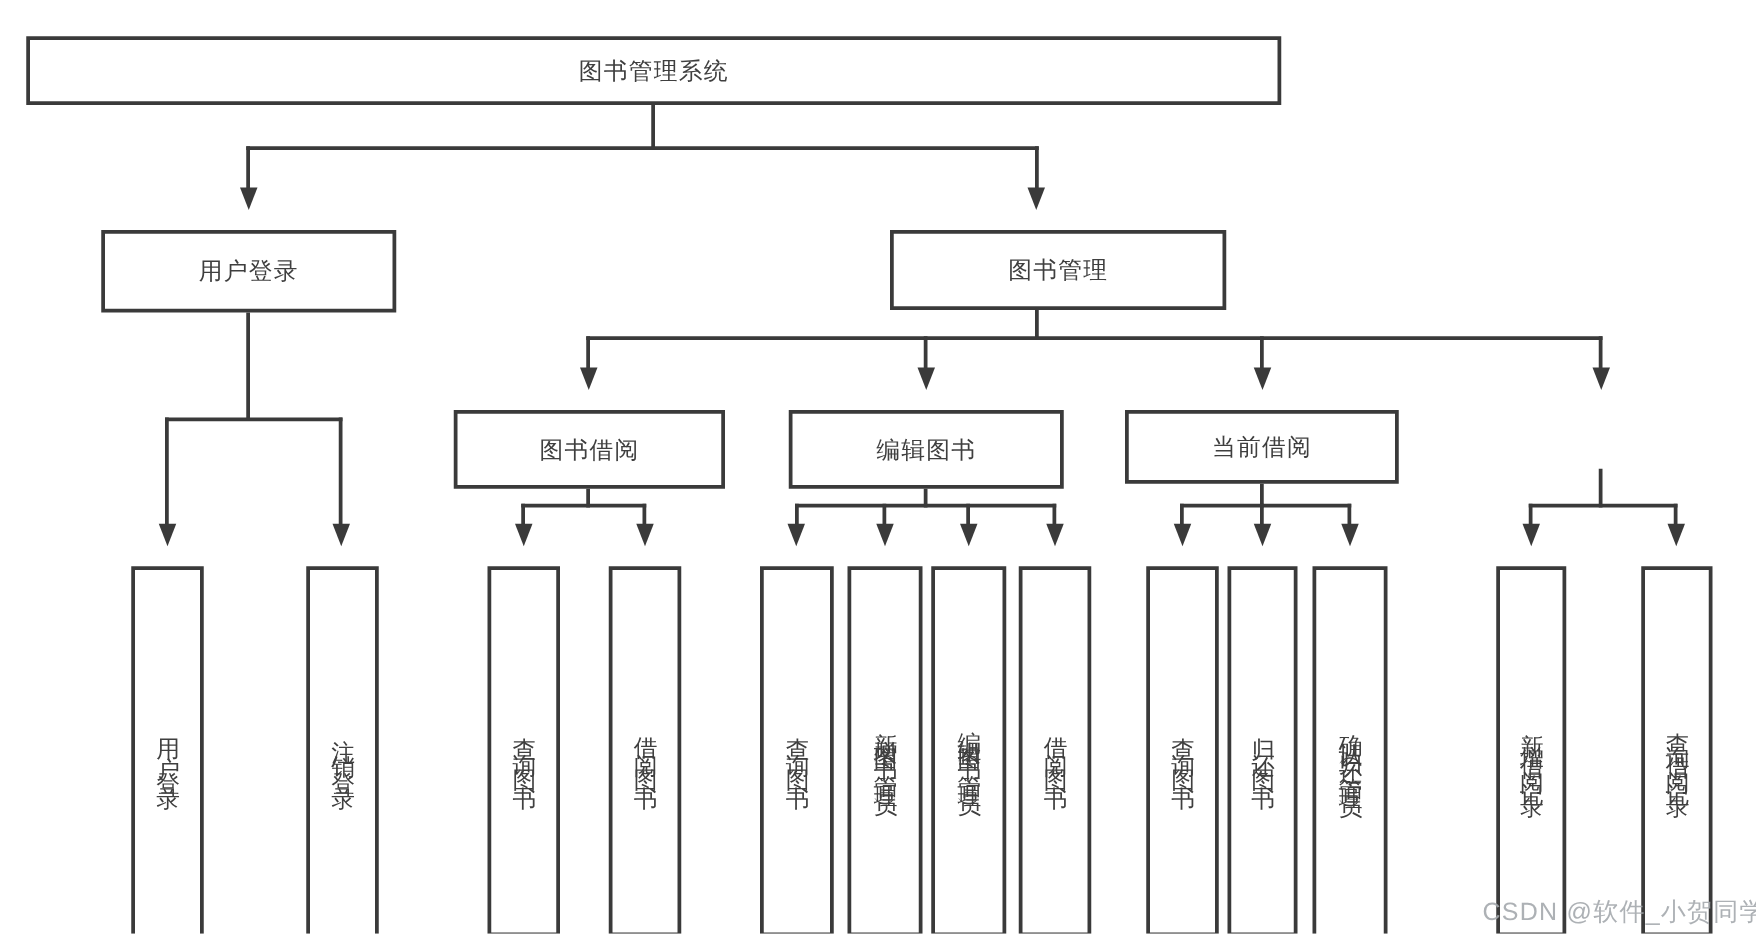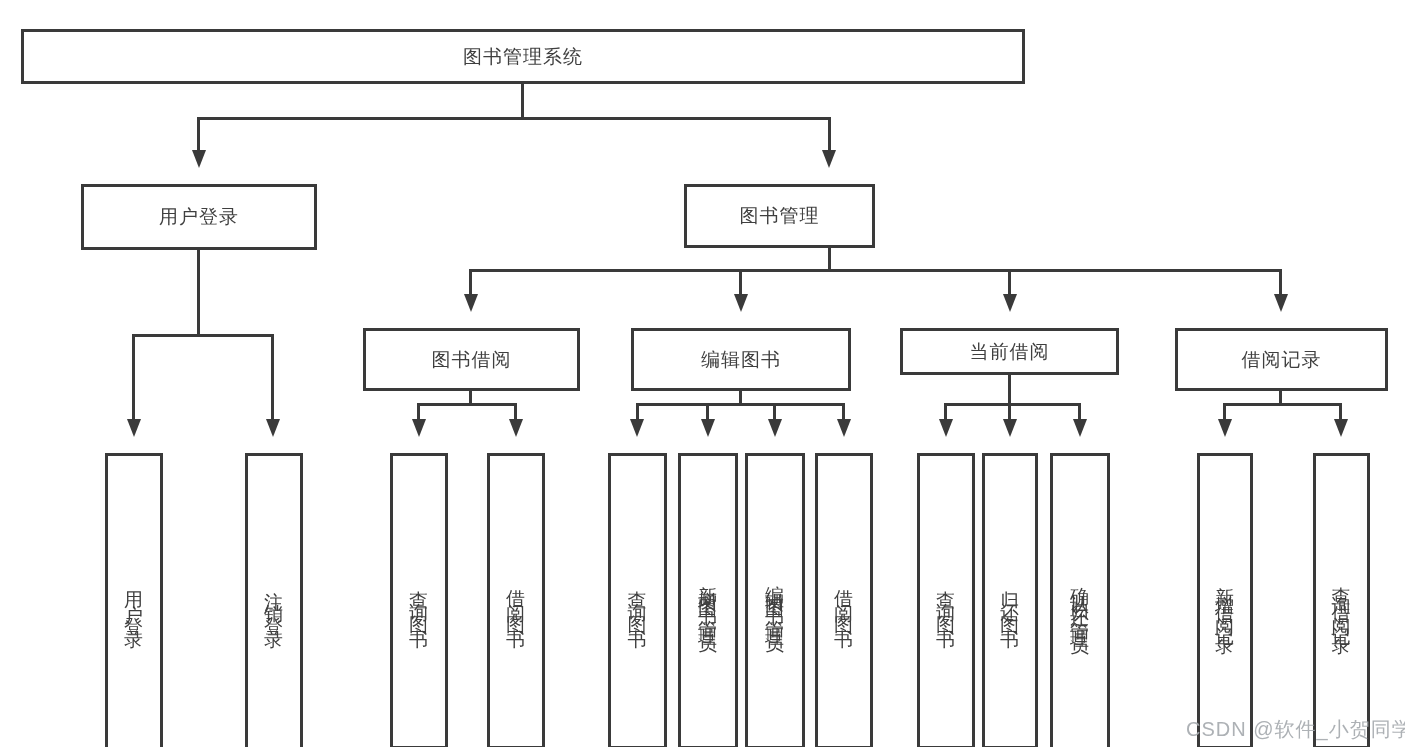--- a/index.html
+++ b/index.html
@@ -129,35 +129,32 @@
   <div class="arr" style="left:1218px;top:419px"></div>
   <div class="arr" style="left:1334px;top:419px"></div>
 
   <div class="node" style="left:21px;top:13px;width:1004px;height:55px">
     <span>图书管理系统</span>
   </div>
 
   <div class="node" style="left:81px;top:168px;width:236px;height:66px">
     <span>用户登录</span>
   </div>
-  <div class="node" style="left:684px;top:168px;width:191px;height:64px">
+  <div class="node" style="left:712px;top:168px;width:269px;height:64px">
     <span>图书管理</span>
   </div>
 
   <div class="node" style="left:363px;top:312px;width:217px;height:63px">
     <span>图书借阅</span>
   </div>
   <div class="node" style="left:631px;top:312px;width:220px;height:63px">
     <span>编辑图书</span>
   </div>
-  <div class="node" style="left:900px;top:312px;width:219px;height:47px">
+  <div class="node" style="left:900px;top:312px;width:219px;height:59px">
     <span>当前借阅</span>
-  </div>
-  <div class="node" style="left:1175px;top:312px;width:213px;height:63px">
-    <span>借阅记录</span>
   </div>
 
   <div class="node vnode" style="left:105px;top:437px;width:58px;height:298px">
     <span>用户登录</span>
   </div>
   <div class="node vnode" style="left:245px;top:437px;width:58px;height:298px">
     <span>注销登录</span>
   </div>
 
   <div class="node vnode" style="left:390px;top:437px;width:58px;height:296px">

